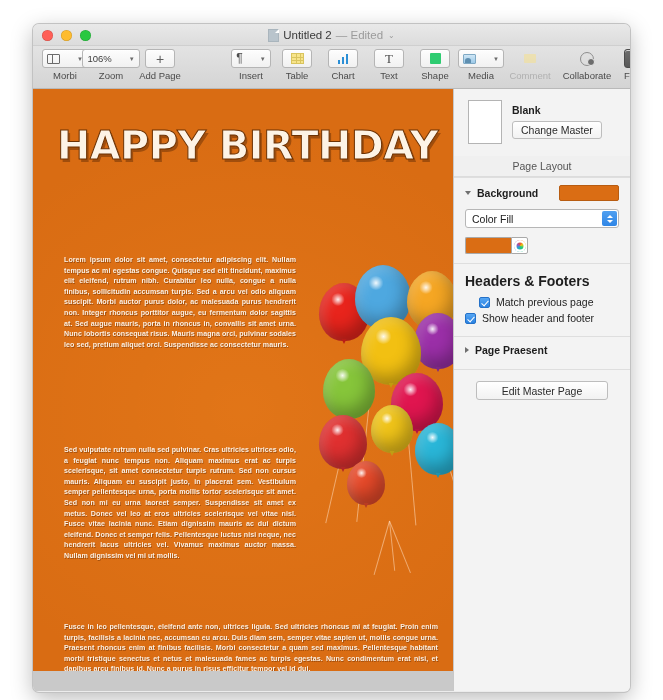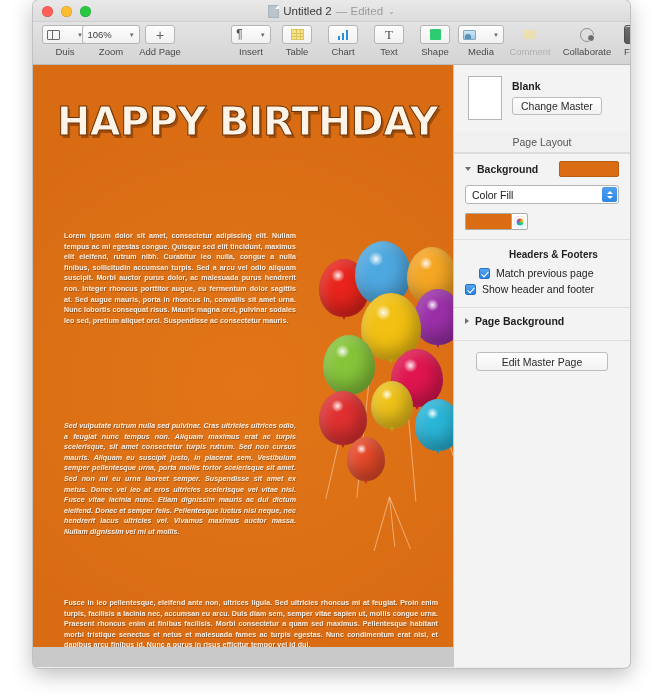--- a/index.html
+++ b/index.html
@@ -9,21 +9,21 @@
     width: 663px; height: 700px;
     background: #ffffff;
     font-family: "Liberation Sans", sans-serif;
     -webkit-font-smoothing: antialiased;
     overflow: hidden;
   }
 
   
   #window {
     position: absolute;
-    left: 33px; top: 0;
+    left: 33px; top: 24px;
     width: 597px; height: 668px;
     background: #ececec;
     border-radius: 6px;
     box-shadow: 0 0 0 1px #c2c2c2, 0 6px 22px rgba(0,0,0,.28);
     overflow: hidden;
   }
 
   
   #titlebar {
     position: relative;
@@ -151,21 +151,21 @@
     position: absolute;
     color: #fbf0e4;
     font-size: 7.1px;
     line-height: 10.6px;
     text-align: justify;
     text-shadow: 0.7px 0.7px 0 rgba(110,50,5,.55);
     font-weight: bold;
     letter-spacing: .05px;
   }
   #p1 { left: 31px; top: 166px;  width: 232px; }
-  #p2 { left: 31px; top: 356px;  width: 232px; font-style: italic; }
+  #p2 { left: 31px; top: 356px;  width: 232px; }
   #p3 { left: 31px; top: 533px;  width: 374px; }
 
   
   #balloons { position: absolute; left: 286px; top: 176px; width: 140px; height: 330px; }
   .bal {
     position: absolute;
     border-radius: 50% 50% 48% 48% / 54% 54% 46% 46%;
     box-shadow: inset -6px -9px 16px rgba(0,0,0,.30), inset 5px 6px 12px rgba(255,255,255,.18);
   }
   .bal:after {
@@ -237,21 +237,21 @@
   .color-wheel {
     width:17px; height:17px; border:1px solid #a9a9a9; border-radius:0 2px 2px 0; background:#fff;
     display:flex; align-items:center; justify-content:center;
   }
   .wheel {
     width:12px; height:12px; border-radius:50%;
     background: conic-gradient(#e74c3c, #f1c40f, #2ecc71, #1abc9c, #3498db, #9b59b6, #e74c3c);
     box-shadow: inset 0 0 0 2.5px #fff;
   }
 
-  .sect-title { font-size:10px; font-weight:bold; color:#1e1e1e; padding: 9px 11px 5px 11px; margin-left: 44px; }
+  .sect-title { font-size:14px; font-weight:bold; color:#1e1e1e; padding: 9px 11px 5px 11px; }
   .chk-row { display:flex; align-items:center; gap:6px; padding: 2px 11px; }
   .chk-row.indent { padding-left: 25px; }
   .chk {
     width:11px; height:11px; border-radius:2px;
     background: linear-gradient(#56a6f3, #2a82e2);
     border:1px solid #2471c8; position:relative; flex: none;
   }
   .chk:after {
     content:""; position:absolute; left:3px; top:1px;
     width:3px; height:6px; border:solid #fff; border-width: 0 1.6px 1.6px 0;
@@ -282,21 +282,21 @@
   </div>
 
   <div id="toolbar">
 
     <div class="tb-group" style="padding-left:9px;">
       <div class="tb-item">
         <div class="tb-btn">
           <span class="g-view"></span>
           <span class="chev">▼</span>
         </div>
-        <span class="tb-label">Duis</span>
+        <span class="tb-label">Morbi</span>
       </div>
 
       <div class="tb-item">
         <div class="tb-btn">
           <span class="zoom-txt">106%</span>
           <span class="chev">▼</span>
         </div>
         <span class="tb-label">Zoom</span>
       </div>
 
@@ -466,21 +466,21 @@
 
       <div class="chk-row">
         <span class="chk"></span>
         <span class="chk-lbl">Show header and footer</span>
       </div>
 
       <div class="hr" style="margin-top:10px;"></div>
 
       <div class="disc-row">
         <span class="tri right"></span>
-        <span class="disc-title">Page Background</span>
+        <span class="disc-title">Page Praesent</span>
       </div>
 
       <div class="hr" style="margin-top:8px;"></div>
 
       <div id="edit-master-wrap">
         <div class="btn" id="edit-master-btn">Edit Master Page</div>
       </div>
     </div>
 
   </div>

